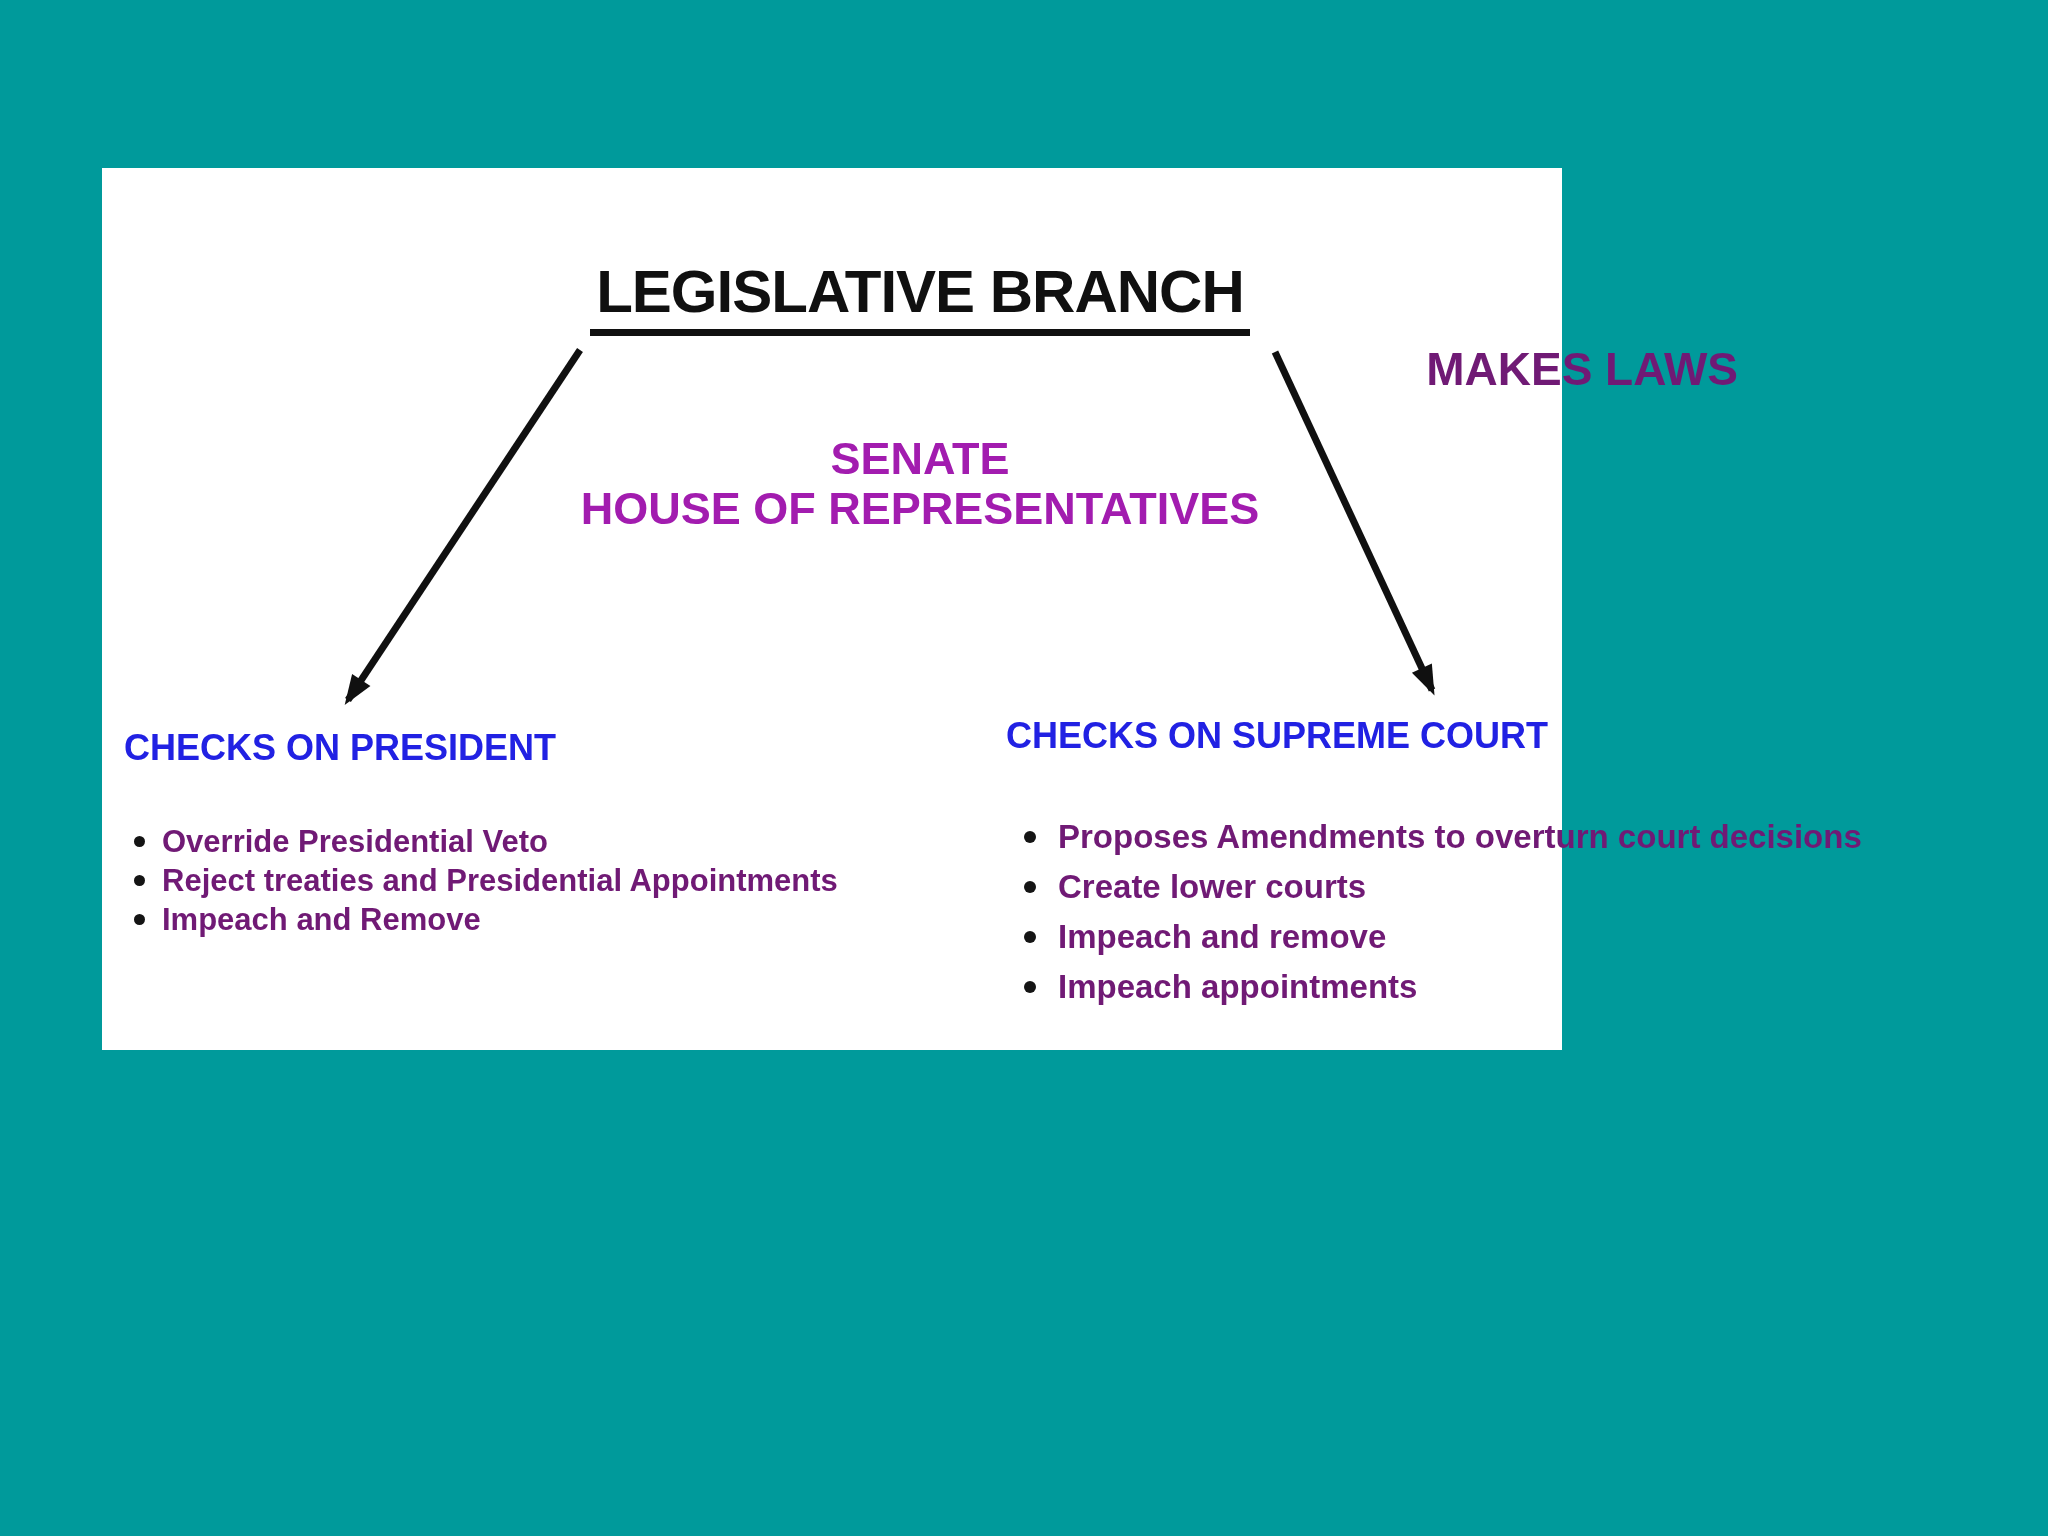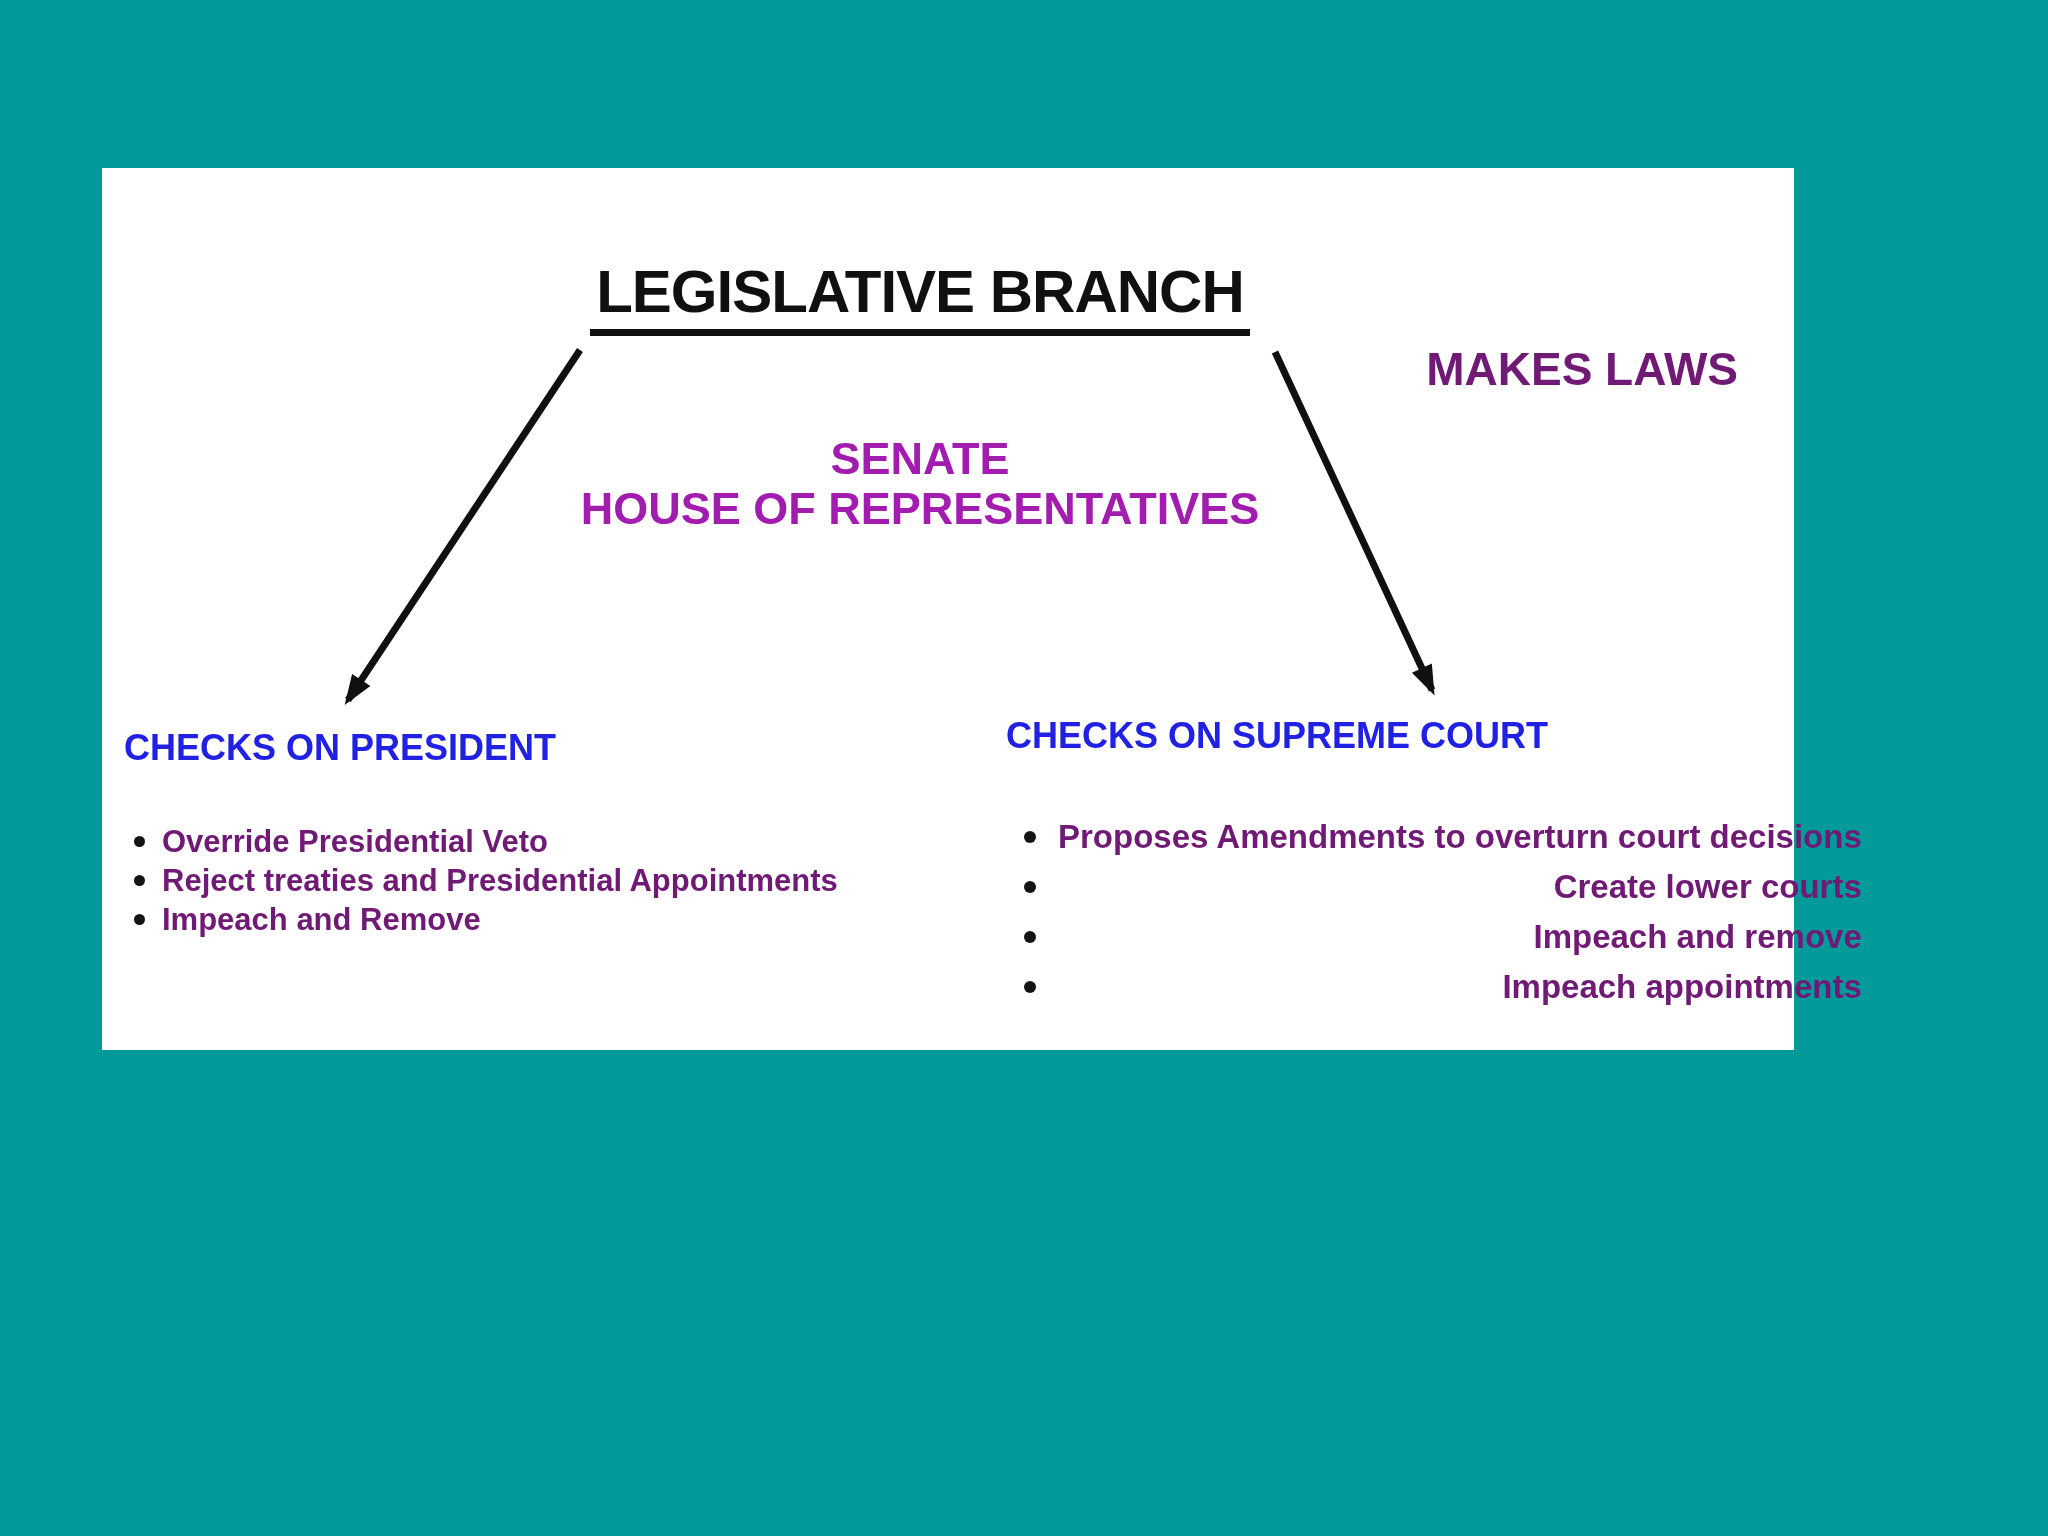--- a/index.html
+++ b/index.html
@@ -16,21 +16,21 @@
     position: relative;
     width: 2048px;
     height: 1536px;
     background: #009A9B;
   }
 
   .panel {
     position: absolute;
     left: 102px;
     top: 168px;
-    width: 1692px;
+    width: 1460px;
     height: 882px;
     background: #FFFFFF;
   }
 
   .arrow-layer {
     position: absolute;
     left: 0;
     top: 0;
     width: 1840px;
     height: 882px;
@@ -133,21 +133,20 @@
   }
 
   .bullets-supreme {
     left: 902px;
     top: 628px;
     font-size: 33px;
   }
   .bullets-supreme li {
     line-height: 50px;
     padding-left: 38px;
-    text-align: right;
   }
   .bullets-supreme li::before {
     width: 12px; height: 12px;
     left: 4px; top: 19px;
   }
 </style>
 </head>
 <body>
 
 <div class="canvas">

